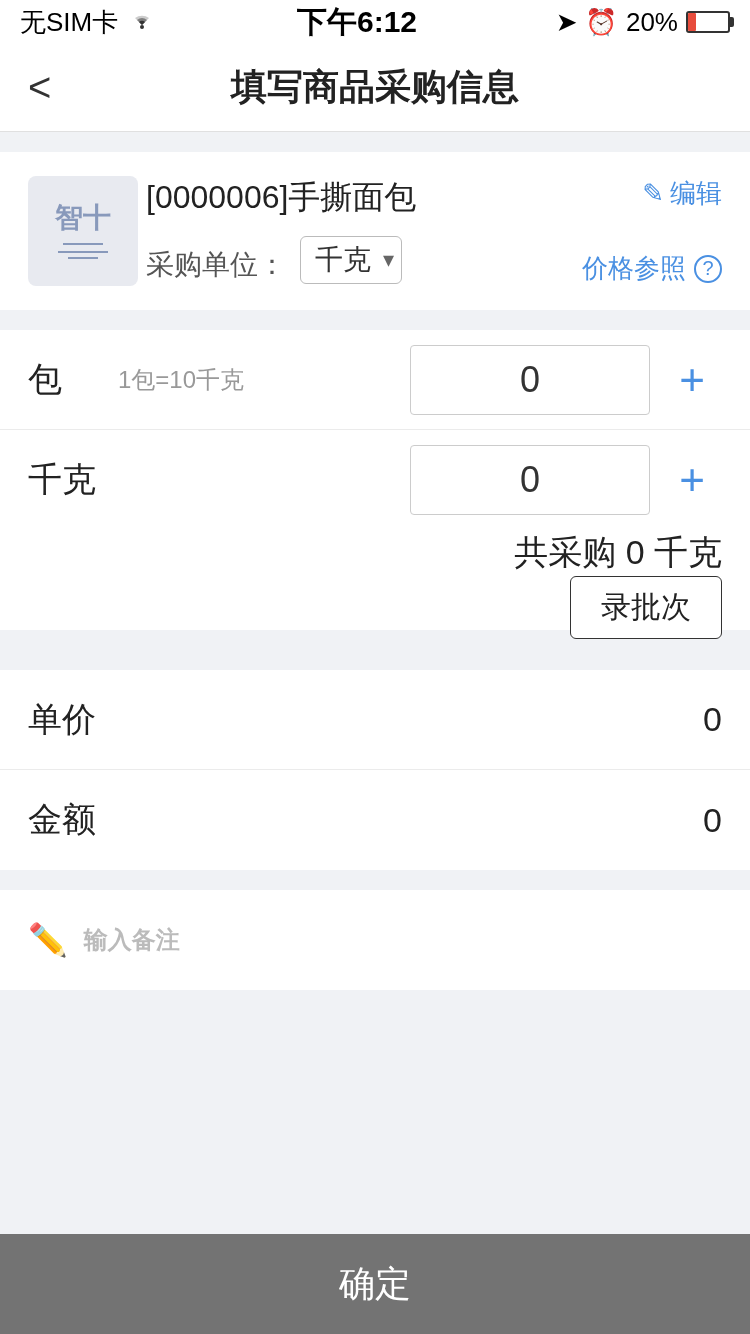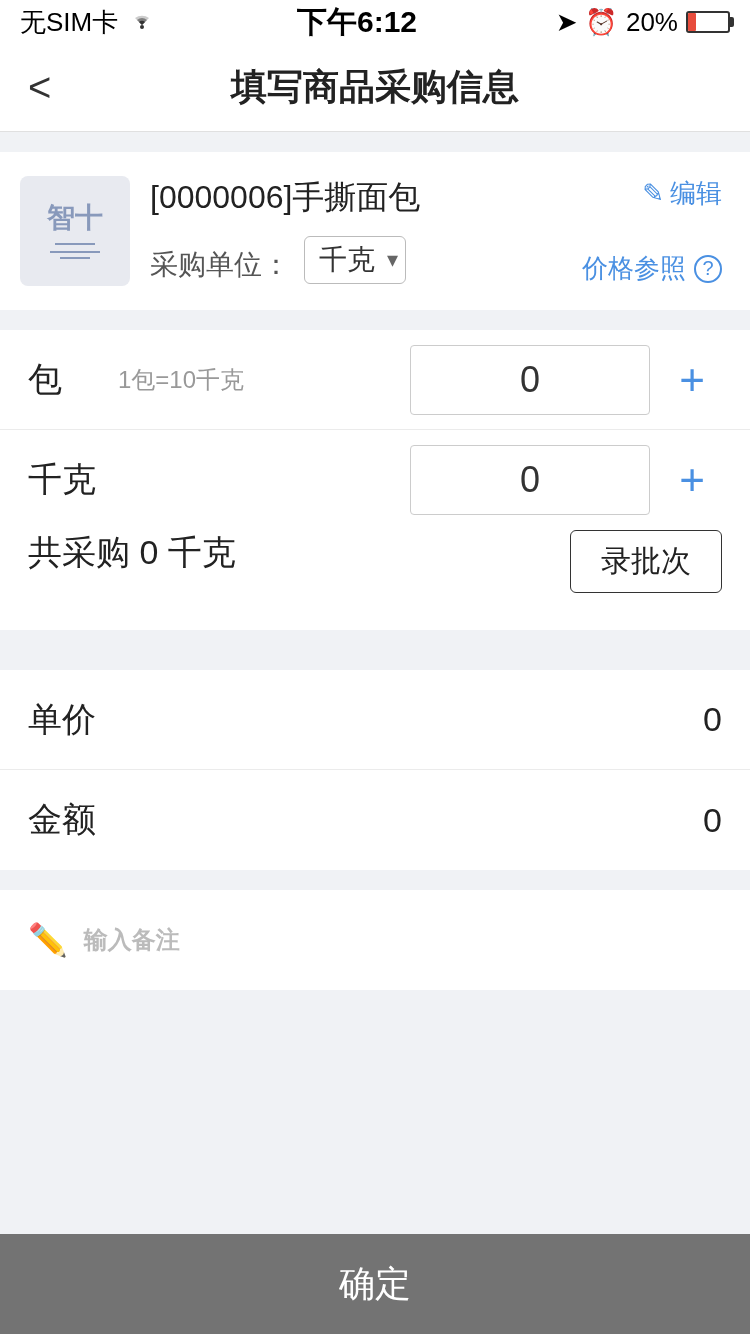--- a/index.html
+++ b/index.html
@@ -90,24 +90,24 @@
     .nav-title {
       font-size: 36px;
       font-weight: 600;
       color: #222;
     }
 
     
     .product-card {
       background: #fff;
       margin-top: 20px;
-      padding: 24px 20px;
+      padding: 24px 28px;
       display: flex;
       align-items: flex-start;
-      gap: 20px;
+      gap: 8px;
       position: relative;
     }
     .product-thumb {
       width: 110px;
       height: 110px;
       background: #e8eaf0;
       border-radius: 8px;
       display: flex;
       align-items: center;
       justify-content: center;
@@ -250,25 +250,26 @@
       cursor: pointer;
       margin-left: 12px;
       display: flex;
       align-items: center;
       justify-content: center;
     }
 
     
     .summary-row {
       display: flex;
-      align-items: flex-start;
+      align-items: flex-end;
       justify-content: space-between;
       padding: 0 28px;
       height: 100px;
       background: #fff;
+      flex-direction: column;
     }
     .summary-text {
       font-size: 34px;
       color: #222;
     }
     .batch-btn {
       border: 1px solid #333;
       border-radius: 6px;
       padding: 10px 30px;
       font-size: 30px;

